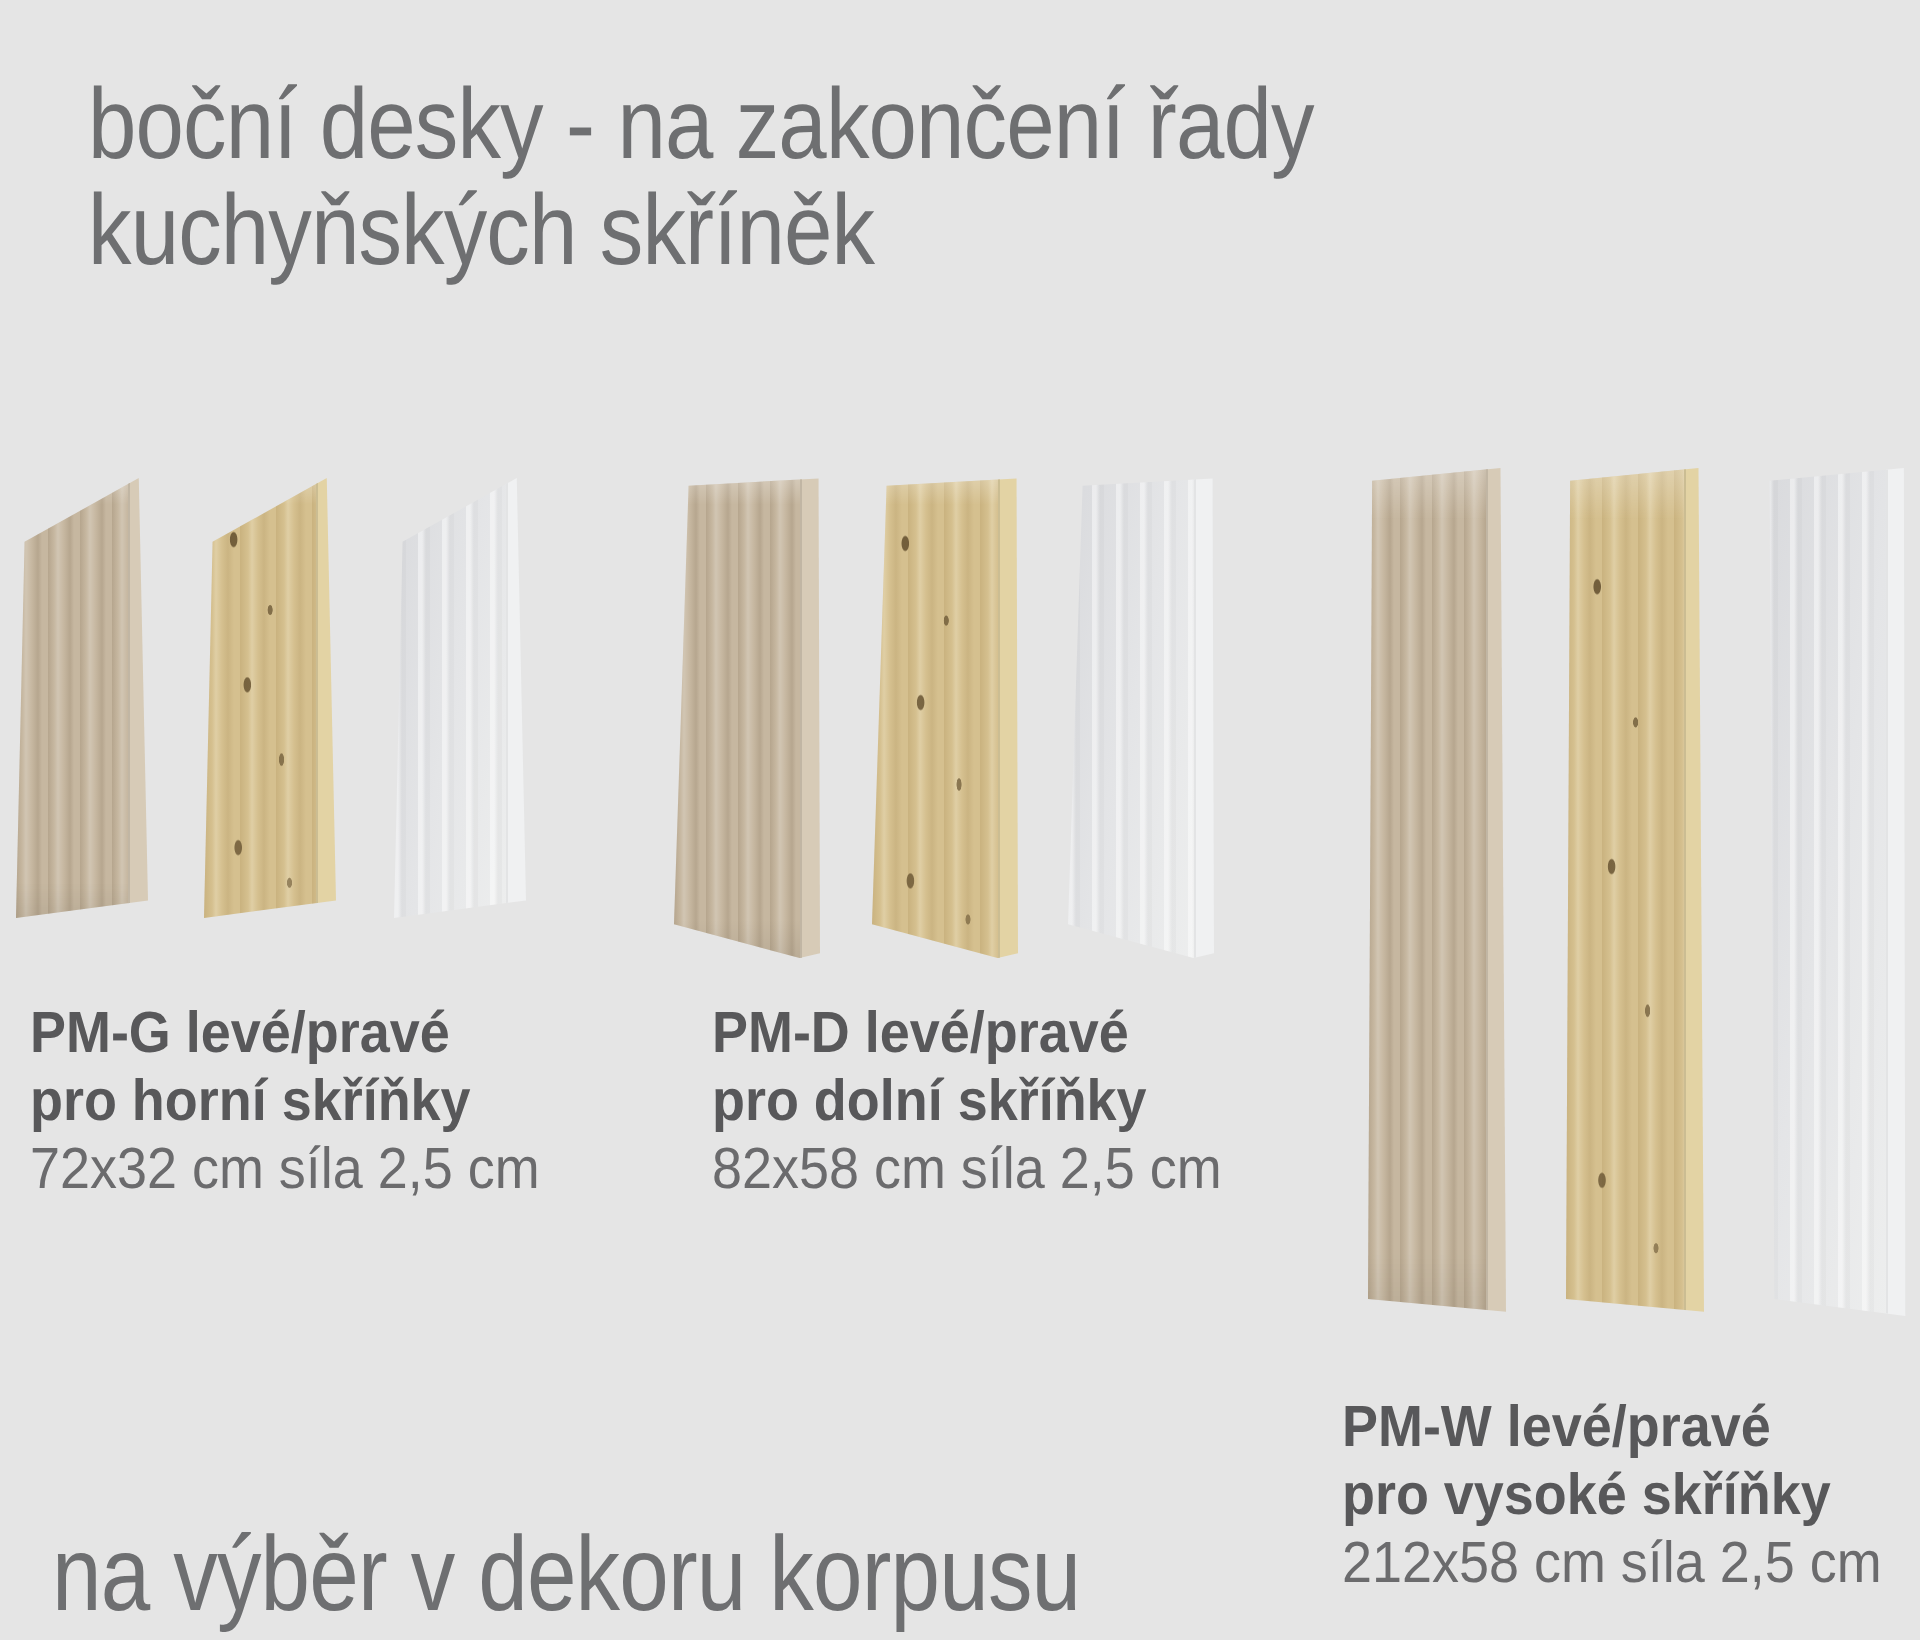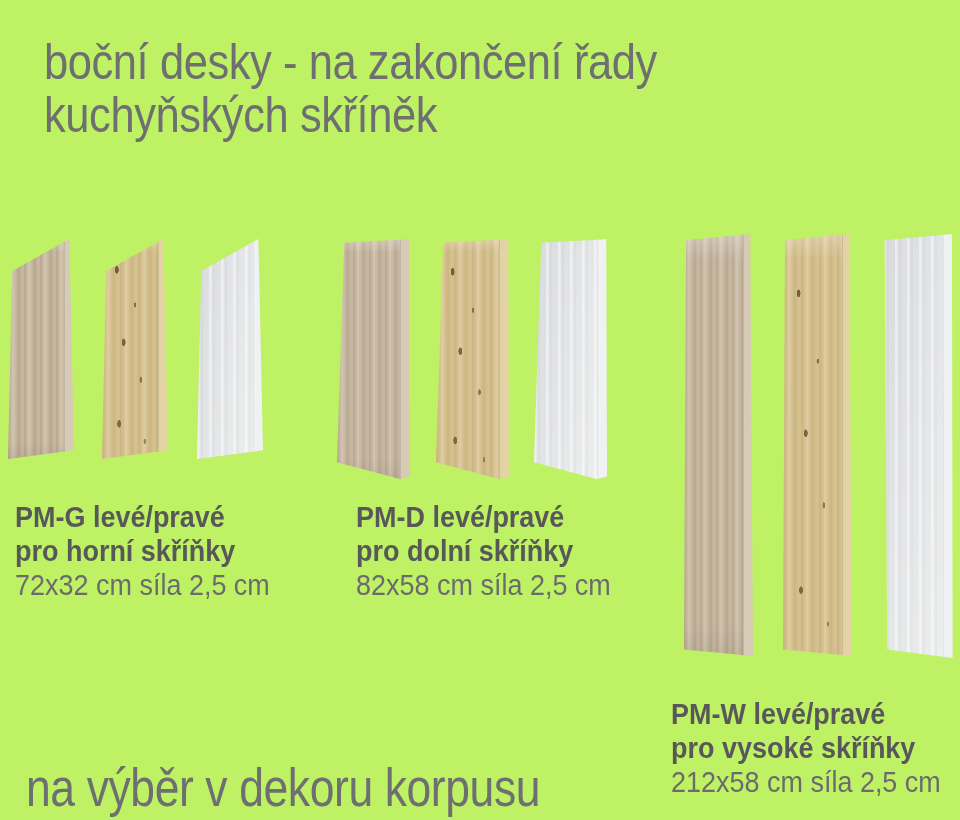--- a/index.html
+++ b/index.html
@@ -1,19 +1,19 @@
 <!DOCTYPE html>
 <html style="--title-text: #6e6f71; --label-text: #58585a; --size-text: #6b6b6d; --sonoma-face: #c6b7a0; --sonoma-edge: #d7cbb7; --artisan-face: #d5c08f; --artisan-edge: #e3d3a4; --white-face: #e4e5e7; --white-edge: #f0f1f2;"><head>
 <meta charset="utf-8">
 <style>
   html,body{margin:0;padding:0;background:#ffffff;}
   .canvas{
     position:relative;
     width:960px;height:820px;
-    background:#bef264;
+    background:#e5e5e5;
     overflow:hidden;
     font-family:"Liberation Sans", sans-serif;
   }
 
   
   .title{
     position:absolute;left:44px;top:2px;
     font-size:50px;line-height:53px;font-weight:400;
     color:var(--title-text,#6e6f71);
     transform:scaleX(0.87);transform-origin:0 0;

